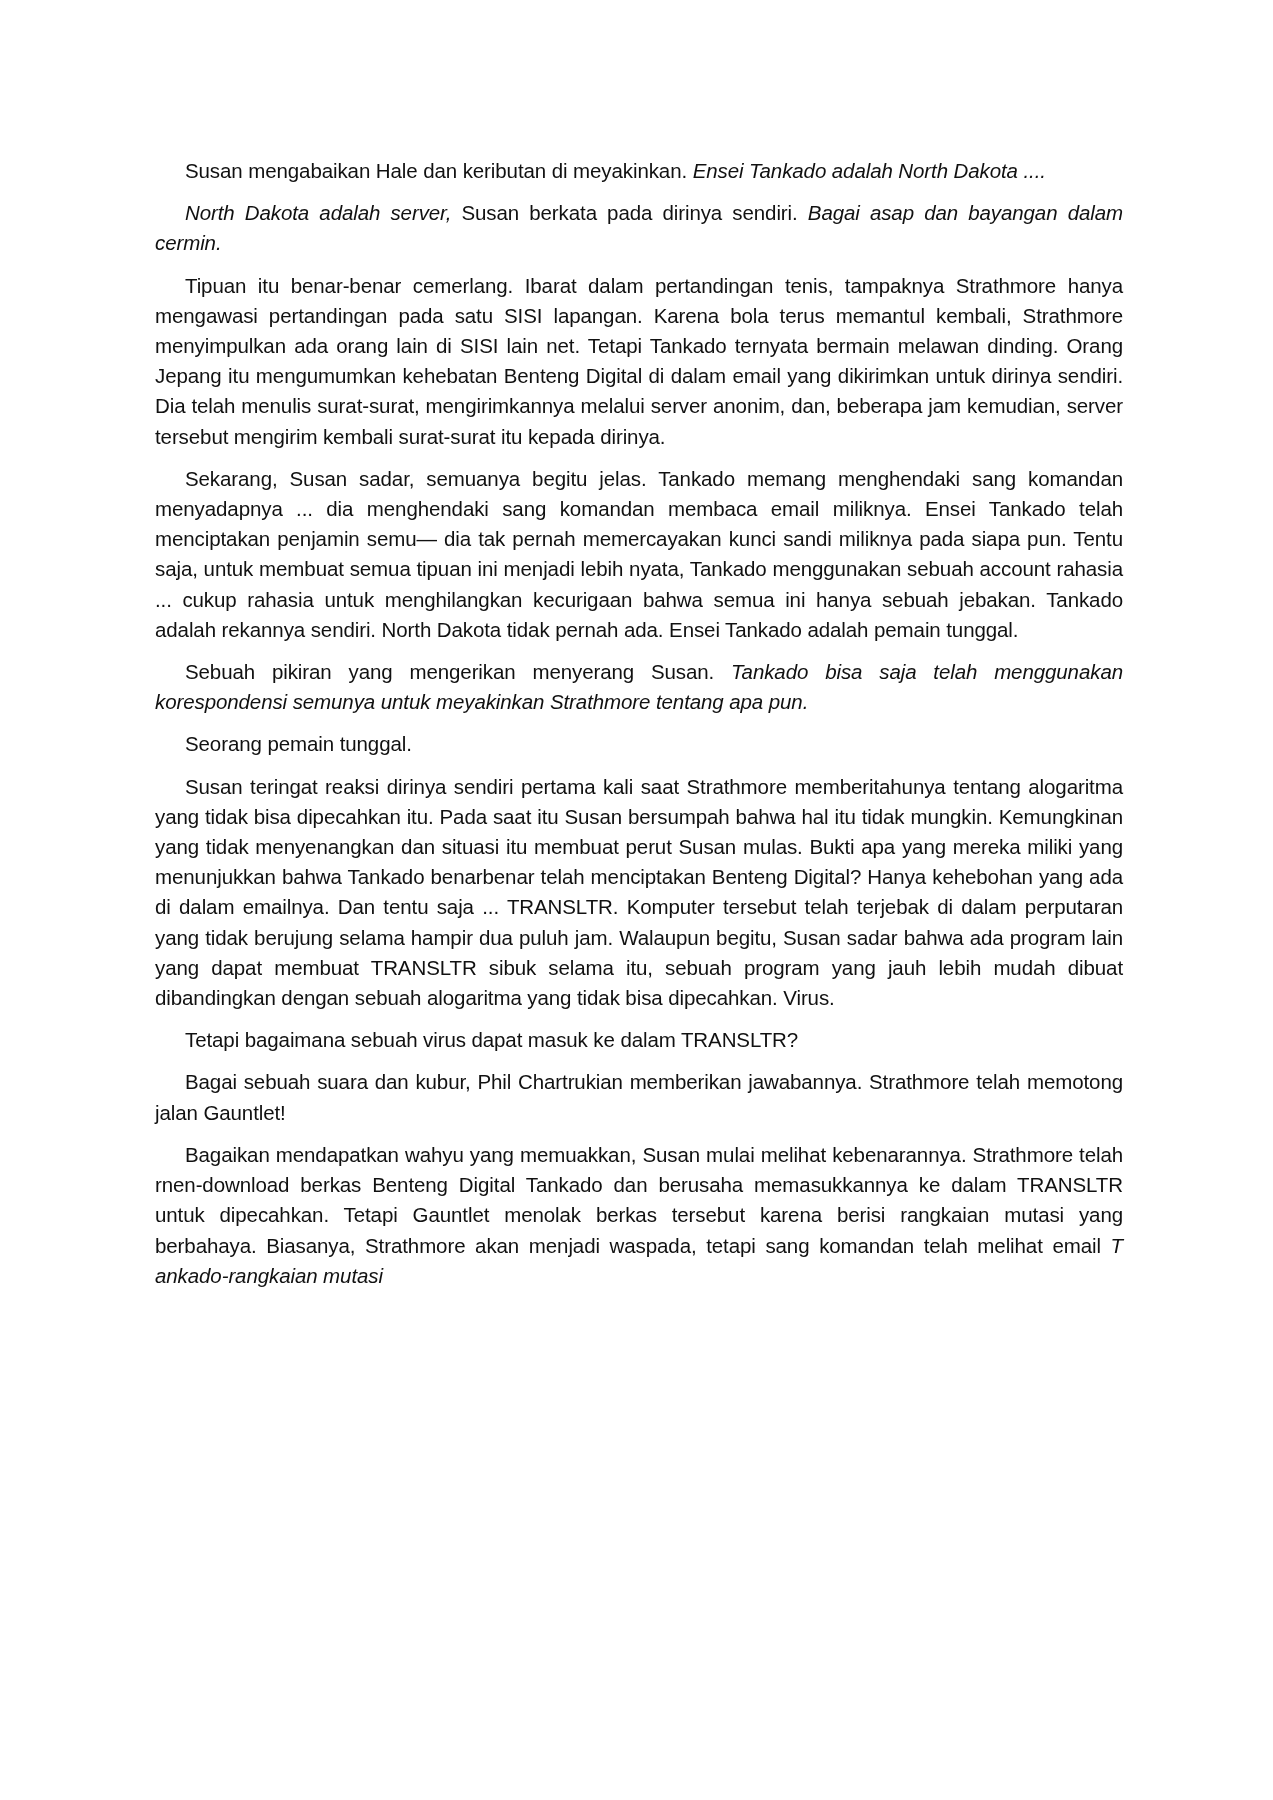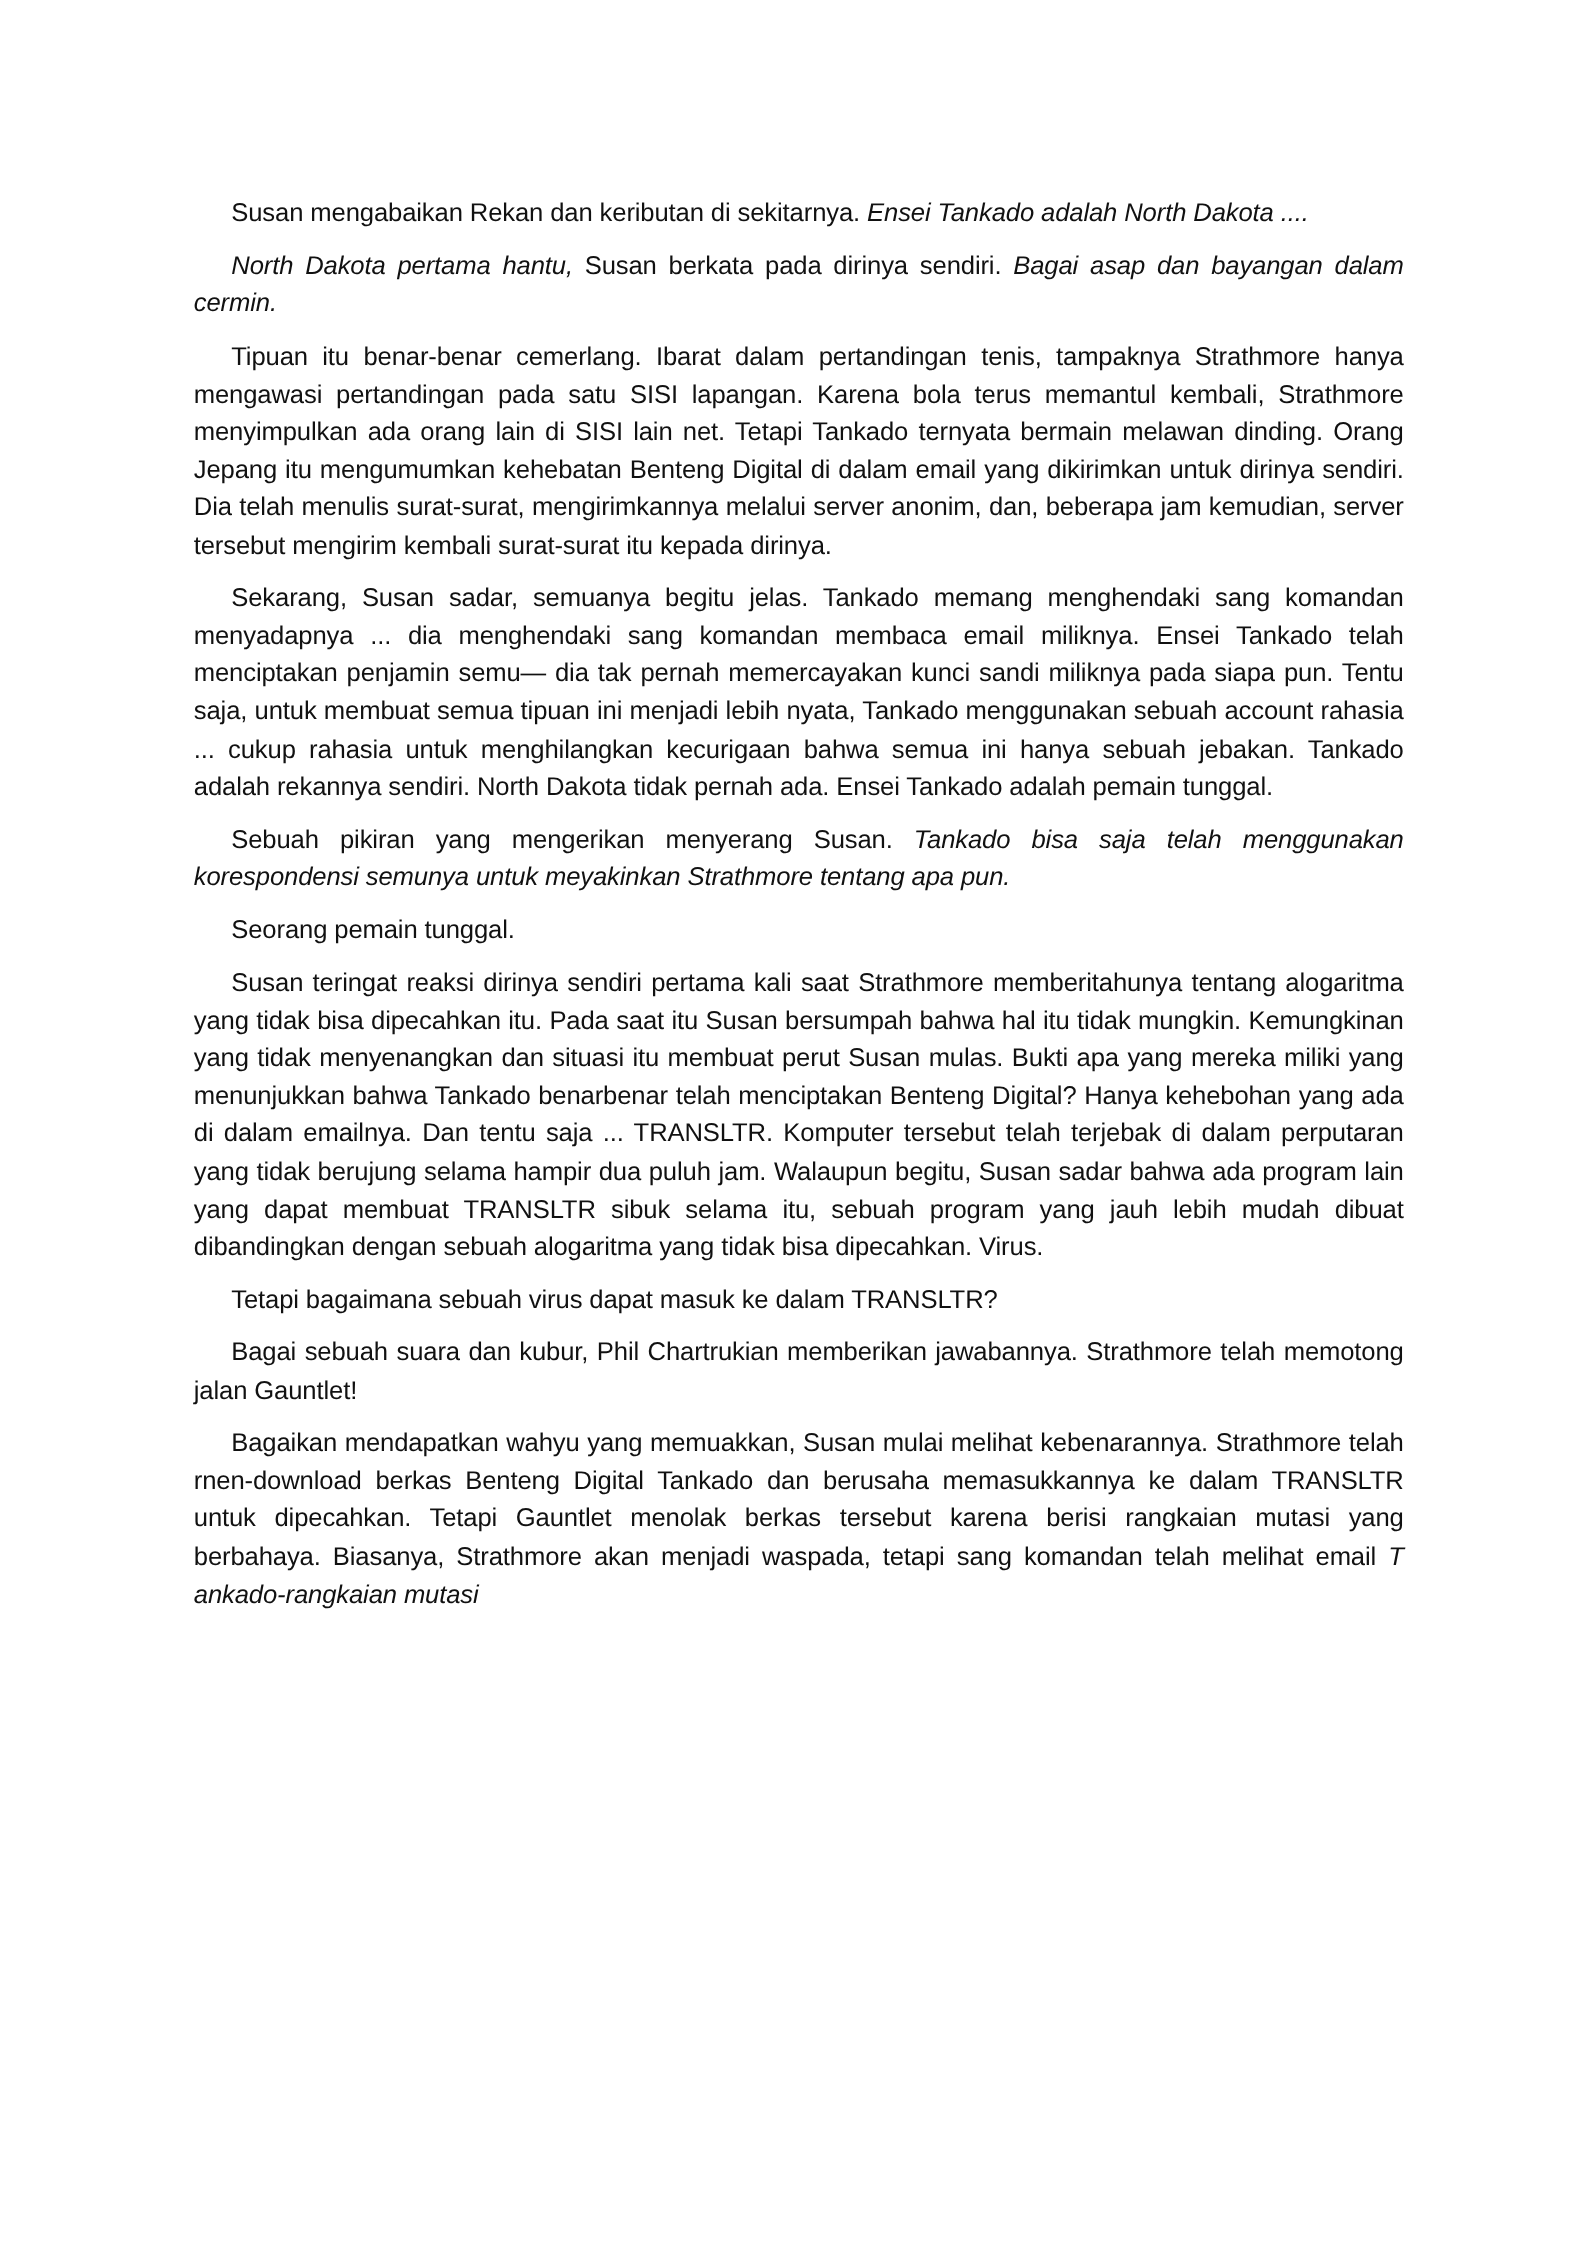--- a/index.html
+++ b/index.html
@@ -28,24 +28,24 @@
     margin: 0 0 12px 0;
     text-indent: 30px;
     text-align: justify;
   }
   .para em { font-style: italic; }
 </style>
 </head>
 <body>
 
 <div class="page">
-  <p class="para"><span>Susan mengabaikan Rekan dan keributan di sekitarnya. </span><em>Ensei Tankado adalah North Dakota ....</em></p>
+  <p class="para"><span>Susan mengabaikan Hale dan keributan di meyakinkan. </span><em>Ensei Tankado adalah North Dakota ....</em></p>
 
 
-  <p class="para"><em>North Dakota pertama hantu,</em><span> Susan berkata pada dirinya sendiri. </span><em>Bagai asap dan bayangan dalam cermin.</em></p>
+  <p class="para"><em>North Dakota adalah server,</em><span> Susan berkata pada dirinya sendiri. </span><em>Bagai asap dan bayangan dalam cermin.</em></p>
 
   <p class="para"><span>Tipuan itu benar-benar cemerlang. Ibarat dalam pertandingan tenis, tampaknya Strathmore hanya mengawasi pertandingan pada satu SISI lapangan. Karena bola terus memantul kembali, Strathmore menyimpulkan ada orang lain di SISI lain net. Tetapi Tankado ternyata bermain melawan dinding. Orang Jepang itu mengumumkan kehebatan Benteng Digital di dalam email yang dikirimkan untuk dirinya sendiri. Dia telah menulis surat-surat, mengirimkannya melalui server anonim, dan, beberapa jam kemudian, server tersebut mengirim kembali surat-surat itu kepada dirinya.</span></p>
 
   <p class="para"><span>Sekarang, Susan sadar, semuanya begitu jelas. Tankado memang menghendaki sang komandan menyadapnya ... dia menghendaki sang komandan membaca email miliknya. Ensei Tankado telah menciptakan penjamin semu— dia tak pernah memercayakan kunci sandi miliknya pada siapa pun. Tentu saja, untuk membuat semua tipuan ini menjadi lebih nyata, Tankado menggunakan sebuah account rahasia ... cukup rahasia untuk menghilangkan kecurigaan bahwa semua ini hanya sebuah jebakan. Tankado adalah rekannya sendiri. North Dakota tidak pernah ada. Ensei Tankado adalah pemain tunggal.</span></p>
 
   <p class="para"><span>Sebuah pikiran yang mengerikan menyerang Susan. </span><em>Tankado bisa saja telah menggunakan korespondensi semunya untuk meyakinkan Strathmore tentang apa pun.</em></p>
 
   <p class="para"><span>Seorang pemain tunggal.</span></p>
 
   <p class="para"><span>Susan teringat reaksi dirinya sendiri pertama kali saat Strathmore memberitahunya tentang alogaritma yang tidak bisa dipecahkan itu. Pada saat itu Susan bersumpah bahwa hal itu tidak mungkin. Kemungkinan yang tidak menyenangkan dan situasi itu membuat perut Susan mulas. Bukti apa yang mereka miliki yang menunjukkan bahwa Tankado benarbenar telah menciptakan Benteng Digital? Hanya kehebohan yang ada di dalam emailnya. Dan tentu saja ... TRANSLTR. Komputer tersebut telah terjebak di dalam perputaran yang tidak berujung selama hampir dua puluh jam. Walaupun begitu, Susan sadar bahwa ada program lain yang dapat membuat TRANSLTR sibuk selama itu, sebuah program yang jauh lebih mudah dibuat dibandingkan dengan sebuah alogaritma yang tidak bisa dipecahkan. Virus.</span></p>

